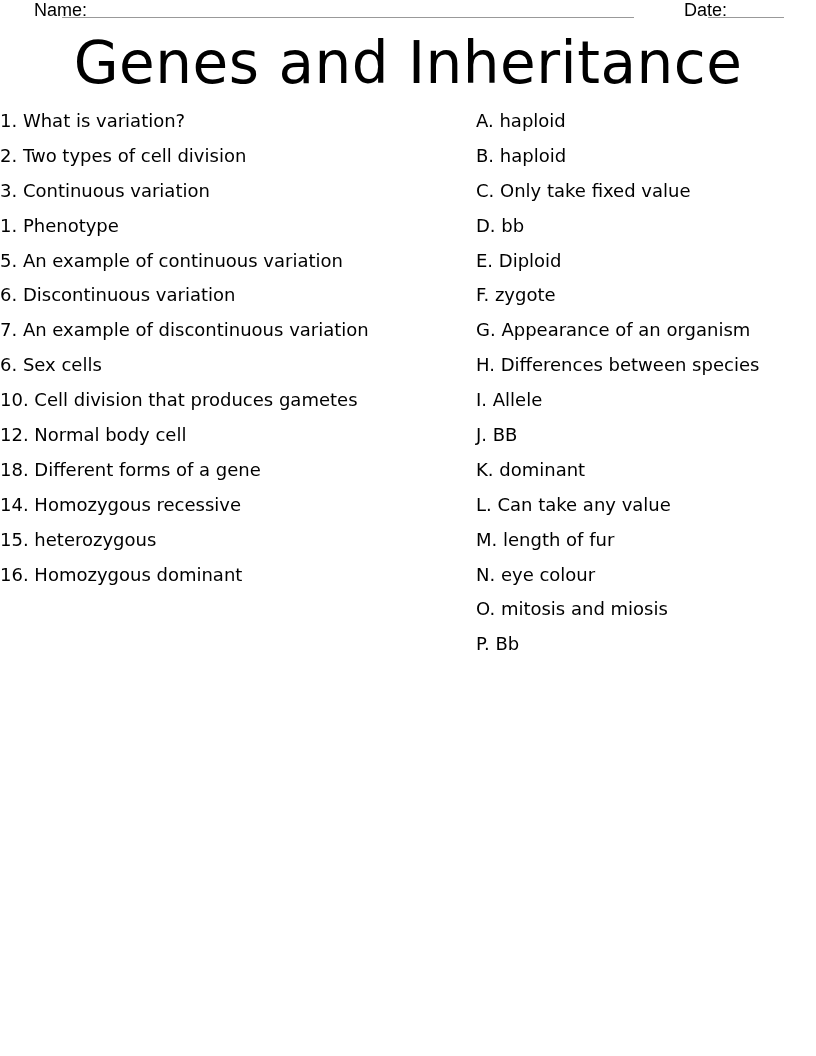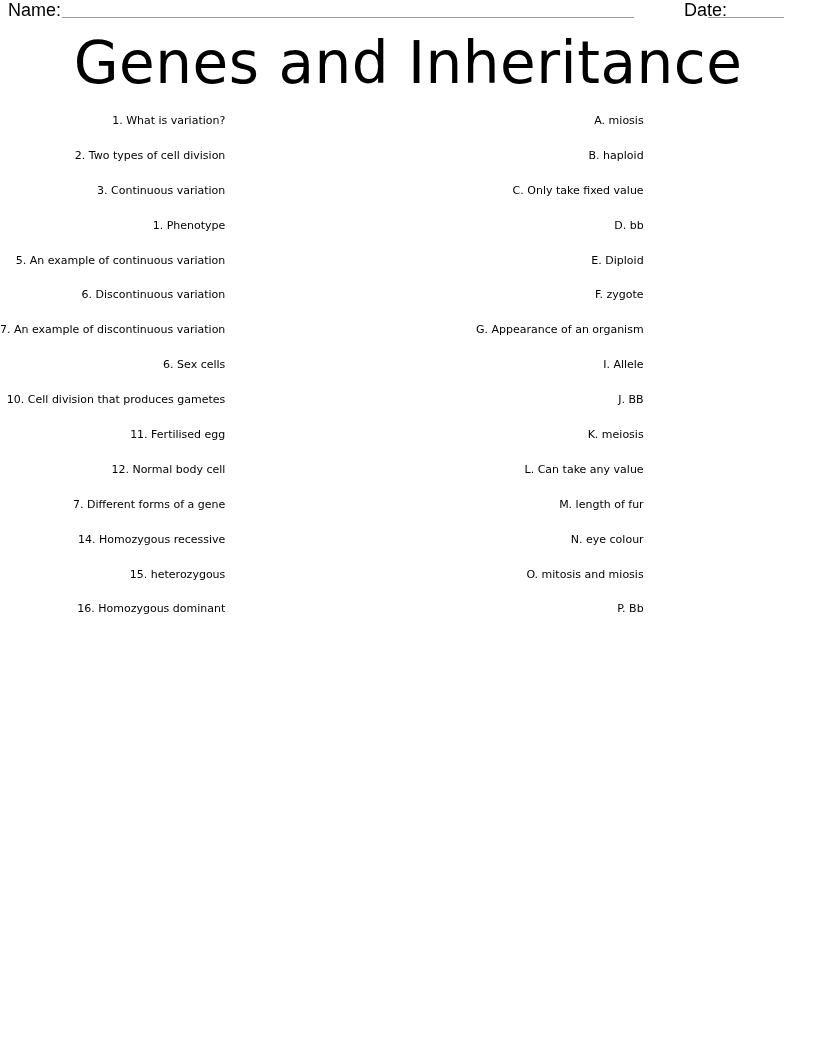--- a/index.html
+++ b/index.html
@@ -4,42 +4,41 @@
 <style>
   html, body { margin: 0; padding: 0; background: #ffffff; }
   body {
     width: 816px; height: 1056px; position: relative; overflow: hidden;
     color: #000; font-family: "DejaVu Sans", sans-serif;
   }
   .header-row {
     position: absolute; top: 0; left: 0; width: 816px; height: 22px;
     font-family: "Liberation Sans", sans-serif; font-size: 18px;
   }
-  .name-label { position: absolute; left: 8px; top: 0; }
+  .name-label { position: absolute; left: 0; top: 0; padding-left: 34px; }
   .name-line {
     position: absolute; left: 62px; top: 17px; width: 572px; height: 0;
     border-bottom: 1px solid #999;
   }
   .date-label { position: absolute; left: 684px; top: 0; }
   .date-line {
     position: absolute; left: 708px; top: 17px; width: 76px; height: 0;
     border-bottom: 1px solid #999;
   }
   .title {
     position: absolute; top: 30px; left: 0; width: 816px; text-align: center;
     font-family: "DejaVu Sans", sans-serif; font-size: 58px; line-height: 66px;
     letter-spacing: 0.5px;
   }
   .col { position: absolute; top: 112px; }
   .col-left { left: 0; }
   .col-right { left: 476px; }
   .item {
-    height: 34.9px; font-size: 11px; line-height: 18px;
+    height: 34.9px; font-size: 18px; line-height: 18px;
     white-space: nowrap;
-    text-align: right;
   }
 </style>
 </head>
 <body>
 
 <div class="header-row">
   <span class="name-label">Name:</span>
   <div class="name-line"></div>
   <span class="date-label">Date:</span>
   <div class="date-line"></div>
@@ -50,37 +49,37 @@
 <div class="col col-left">
   <div class="item">1. What is variation?</div>
   <div class="item">2. Two types of cell division</div>
   <div class="item">3. Continuous variation</div>
   <div class="item">1. Phenotype</div>
   <div class="item">5. An example of continuous variation</div>
   <div class="item">6. Discontinuous variation</div>
   <div class="item">7. An example of discontinuous variation</div>
   <div class="item">6. Sex cells</div>
   <div class="item">10. Cell division that produces gametes</div>
-  <div class="item">11. Fertilised egg</div>
   <div class="item">12. Normal body cell</div>
-  <div class="item">7. Different forms of a gene</div>
+  <div class="item">18. Different forms of a gene</div>
   <div class="item">14. Homozygous recessive</div>
   <div class="item">15. heterozygous</div>
   <div class="item">16. Homozygous dominant</div>
 </div>
 
 <div class="col col-right">
-  <div class="item">A. miosis</div>
+  <div class="item">A. haploid</div>
   <div class="item">B. haploid</div>
   <div class="item">C. Only take fixed value</div>
   <div class="item">D. bb</div>
   <div class="item">E. Diploid</div>
   <div class="item">F. zygote</div>
   <div class="item">G. Appearance of an organism</div>
+  <div class="item">H. Differences between species</div>
   <div class="item">I. Allele</div>
   <div class="item">J. BB</div>
-  <div class="item">K. meiosis</div>
+  <div class="item">K. dominant</div>
   <div class="item">L. Can take any value</div>
   <div class="item">M. length of fur</div>
   <div class="item">N. eye colour</div>
   <div class="item">O. mitosis and miosis</div>
   <div class="item">P. Bb</div>
 </div>
 
 </body></html>

